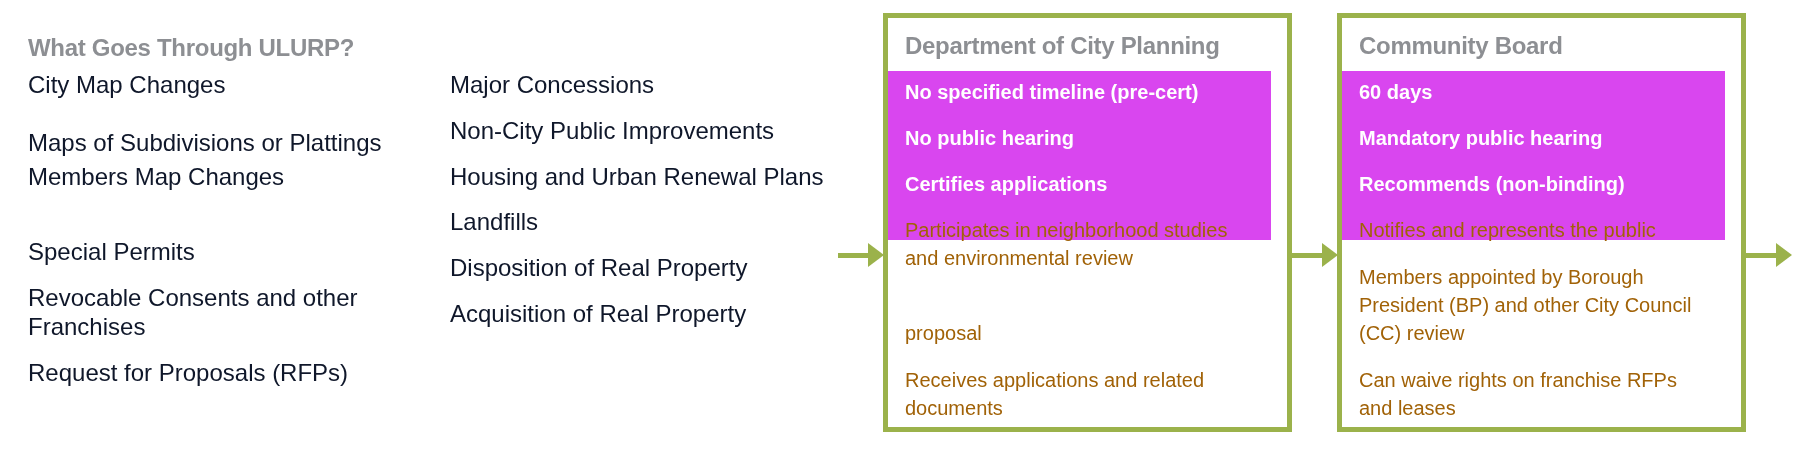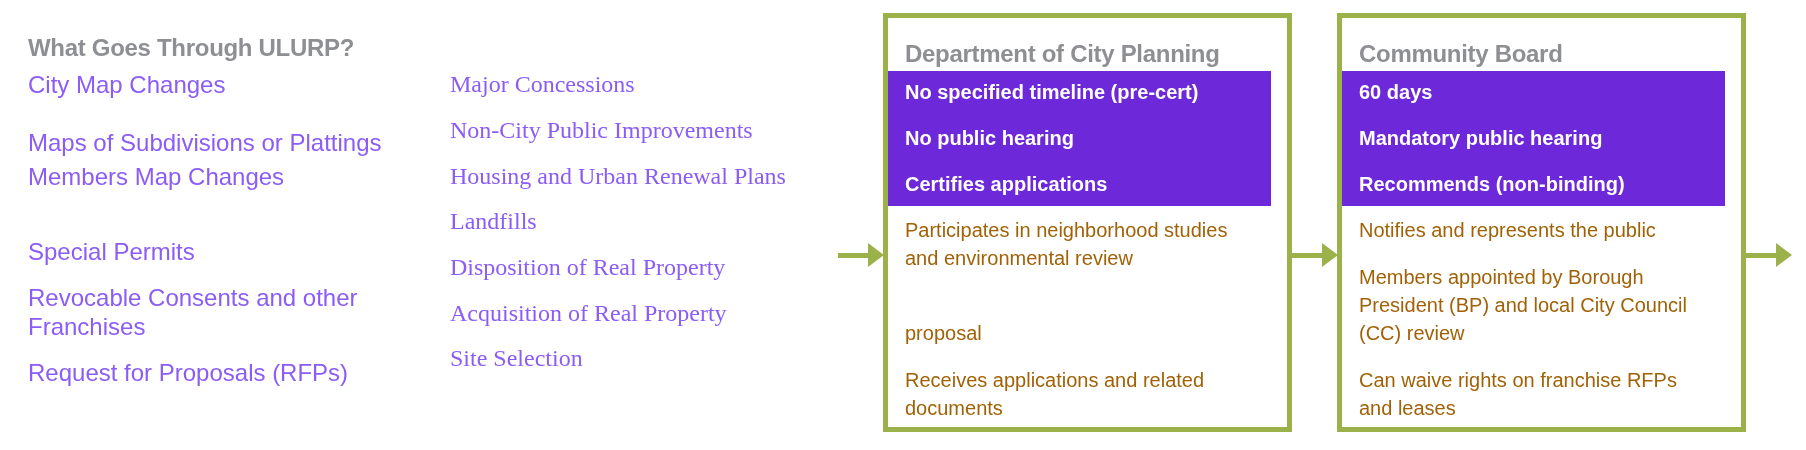--- a/index.html
+++ b/index.html
@@ -1,26 +1,26 @@
 <!DOCTYPE html>
 <html><head>
 <meta charset="utf-8">
 <style>
   html, body { margin:0; padding:0; background:#ffffff; }
   body { width:1806px; height:450px; position:relative; overflow:hidden;
          font-family: "Liberation Sans", sans-serif; color:#8d8f93; }
   .heading { position:absolute; left:28px; top:34px; font-size:24px; font-weight:bold;
              color:#8d8f93; letter-spacing:-0.3px; }
-  .col { position:absolute; font-size:24px; color:#8b5cf6; line-height:29px; }
+  .col { position:absolute; font-size:24px; color:#0f172a; line-height:29px; }
   .col .item { position:absolute; left:0; white-space:nowrap; }
   .box { position:absolute; top:13px; height:419px; border:5px solid #9bb24b;
          box-sizing:border-box; background:#fff; }
-  .box .title { position:absolute; left:17px; top:22px; font-size:24px; font-weight:bold;
+  .box .title { position:absolute; left:17px; top:14px; font-size:24px; font-weight:bold;
                 color:#8d8f93; letter-spacing:-0.3px; white-space:nowrap; }
-  .box .band { position:absolute; left:0; right:16px; top:53px; height:135px; background:#6d28d9; }
+  .box .band { position:absolute; left:0; right:16px; top:53px; height:169px; background:#d946ef; }
   .box .band .b { position:absolute; left:17px; font-size:20px; font-weight:bold; color:#ffffff;
                   white-space:nowrap; }
   .box .desc { position:absolute; left:17px; font-size:20px; color:#a16207; line-height:28px; }
   .arrow { position:absolute; height:24px; }
   .arrow .shaft { position:absolute; left:0; top:10px; height:5px; background:#9bb24b; }
   .arrow .head { position:absolute; top:0; width:0; height:0;
                  border-top:12px solid transparent; border-bottom:12px solid transparent;
                  border-left:16px solid #9bb24b; }
 </style>
 </head>
@@ -31,28 +31,27 @@
 <div class="col" style="left:28px; top:0; width:400px; height:450px;">
   <div class="item" style="top:70px">City Map Changes</div>
   <div class="item" style="top:128px">Maps of Subdivisions or Plattings</div>
   <div class="item" style="top:162px">Members Map Changes</div>
   <div class="item" style="top:237px">Special Permits</div>
   <div class="item" style="top:283px">Revocable Consents and other</div>
   <div class="item" style="top:312px">Franchises</div>
   <div class="item" style="top:358px">Request for Proposals (RFPs)</div>
 </div>
 
-<div class="col" style="left:450px; top:0; width:400px; height:396px;font-family:Liberation Serif, serif;">
+<div class="col" style="left:450px; top:0; width:400px; height:396px;">
   <div class="item" style="top:70px">Major Concessions</div>
   <div class="item" style="top:116px">Non-City Public Improvements</div>
   <div class="item" style="top:162px">Housing and Urban Renewal Plans</div>
   <div class="item" style="top:207px">Landfills</div>
   <div class="item" style="top:253px">Disposition of Real Property</div>
   <div class="item" style="top:299px">Acquisition of Real Property</div>
-  <div class="item" style="top:344px">Site Selection</div>
 </div>
 
 <div class="arrow" style="left:838px; top:243px; width:46px;">
   <div class="shaft" style="width:32px;"></div>
   <div class="head" style="left:30px;"></div>
 </div>
 
 <div class="box" style="left:883px; width:409px;">
   <div class="title">Department of City Planning</div>
   <div class="band">
@@ -74,21 +73,21 @@
 
 <div class="box" style="left:1337px; width:409px;">
   <div class="title">Community Board</div>
   <div class="band">
     <div class="b" style="top:10px">60 days</div>
     <div class="b" style="top:56px">Mandatory public hearing</div>
     <div class="b" style="top:102px">Recommends (non-binding)</div>
   </div>
   <div class="desc" style="top:245px">Members appointed by Borough</div>
   <div class="desc" style="top:198px">Notifies and represents the public</div>
-  <div class="desc" style="top:273px">President (BP) and local City Council</div>
+  <div class="desc" style="top:273px">President (BP) and other City Council</div>
   <div class="desc" style="top:301px">(CC) review</div>
   <div class="desc" style="top:348px">Can waive rights on franchise RFPs</div>
   <div class="desc" style="top:376px">and leases</div>
 </div>
 
 <div class="arrow" style="left:1746px; top:243px; width:46px;">
   <div class="shaft" style="width:32px;"></div>
   <div class="head" style="left:30px;"></div>
 </div>
 

